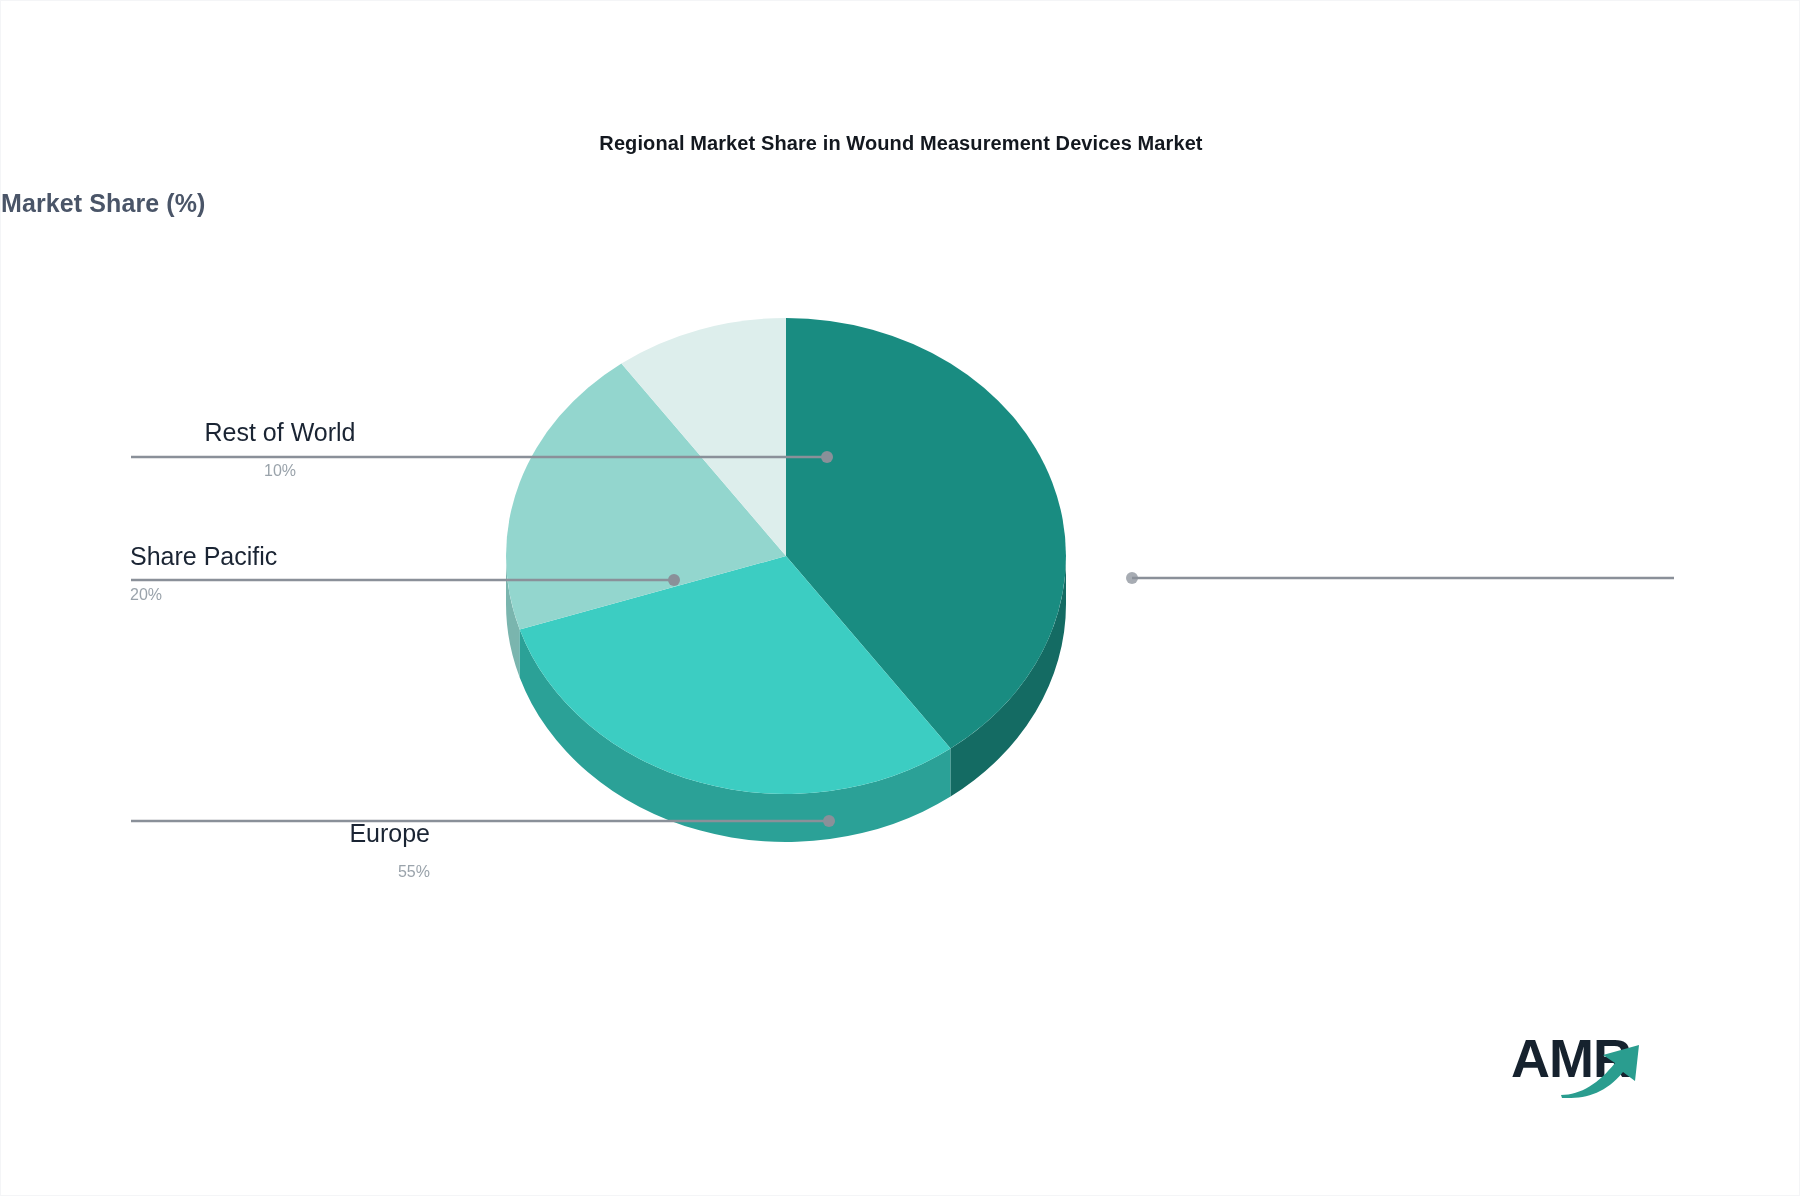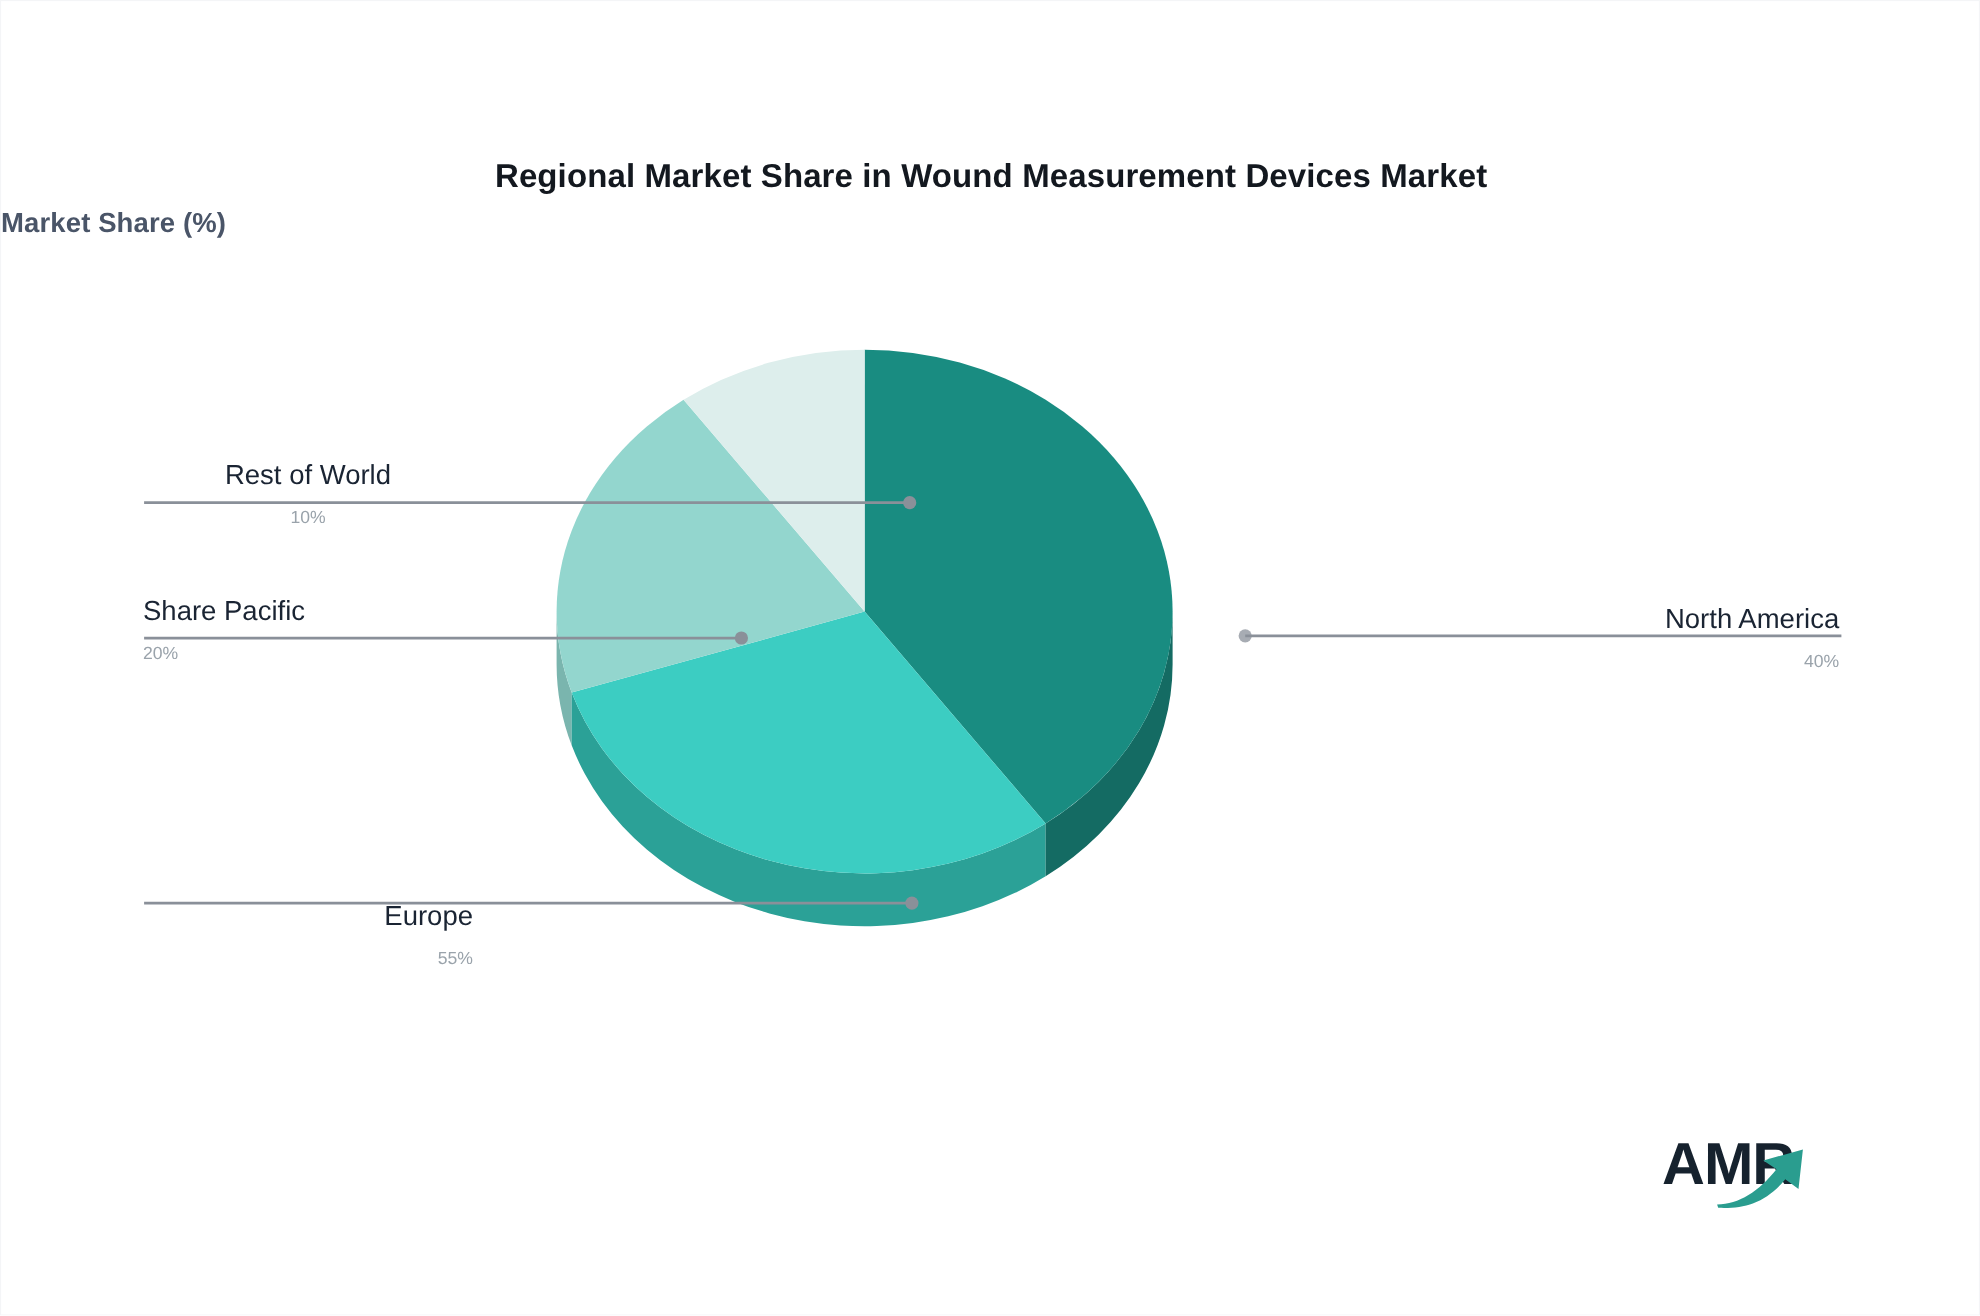--- a/index.html
+++ b/index.html
@@ -16,25 +16,25 @@
     height: 1196px;
     background: #ffffff;
     border: 1px solid #f4f5f7;
     box-sizing: border-box;
     overflow: hidden;
   }
 
   
   #title {
     position: absolute;
-    top: 143px;
+    top: 131px;
     left: 0;
     width: 1800px;
     text-align: center;
-    font-size: 30px;
+    font-size: 20px;
     font-weight: bold;
     color: #13181f;
     letter-spacing: 0.1px;
   }
   #subtitle {
     position: absolute;
     top: 188px;
     left: 0;
     width: 1800px;
     text-align: left;
@@ -160,24 +160,20 @@
   <div class="callout left" id="callout-ap">
     <div class="name">Share Pacific</div>
     <div class="value">20%</div>
   </div>
 
   <div class="callout left" id="callout-eu">
     <div class="name">Europe</div>
     <div class="value">55%</div>
   </div>
 
-  <div class="callout right" id="callout-na">
-    <div class="name">North America</div>
-    <div class="value">40%</div>
-  </div>
 
   <div id="logo">
     <div id="logo-text">AMR</div>
     <svg id="logo-arrow" width="95" height="62" viewBox="0 0 95 62" xmlns="http://www.w3.org/2000/svg">
       <path d="M2,58 C22,58 40,46 56,26 L44,18 L80,8 L76,44 L64,35 C46,57 26,62 3,61 Z" fill="#2a9d8f"></path>
     </svg>
   </div>
 
 </div>
 

